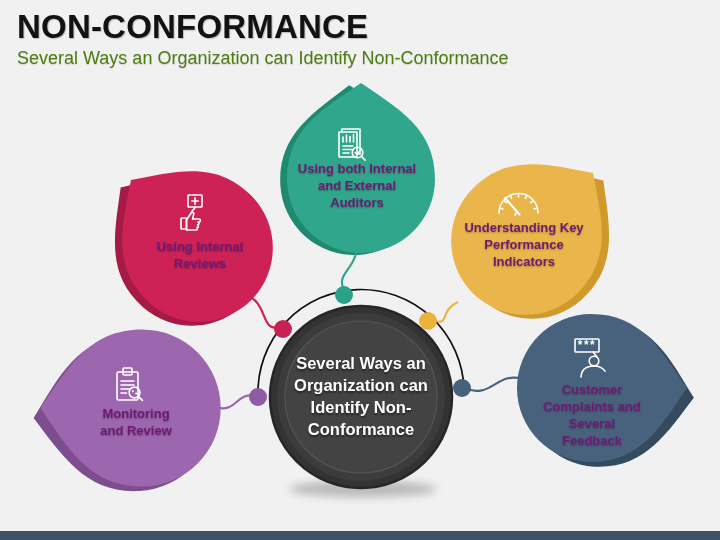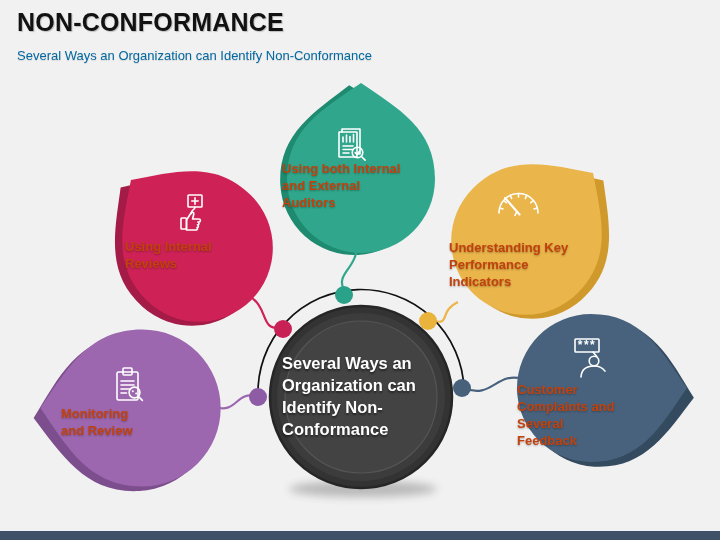--- a/index.html
+++ b/index.html
@@ -3,40 +3,40 @@
 <meta charset="utf-8">
 <style>
   html,body { margin:0; padding:0; background:#e8e8e8; }
   .slide {
     position:relative; width:720px; height:540px; overflow:hidden;
     font-family:"Liberation Sans", sans-serif;
   }
   .slide > svg.diagram { position:absolute; left:0; top:0; }
   .page-title {
     position:absolute; left:17px; top:8px; margin:0;
-    font-size:25px; font-weight:bold; color:#121212; letter-spacing:.2px;
+    font-size:33px; font-weight:bold; color:#121212; letter-spacing:.2px;
     text-shadow:1px 1px 1px rgba(0,0,0,.22);
   }
   .page-subtitle {
     position:absolute; left:17px; top:48px; margin:0;
-    font-size:13px; color:#0369a1; text-shadow:0 1px 1px rgba(0,0,0,.12);
+    font-size:18px; color:#4d7c0f; text-shadow:0 1px 1px rgba(0,0,0,.12);
   }
   .node-label {
-    position:absolute; width:150px; margin-left:-75px; text-align:left;
-    color:#c2410c; font-size:13px; font-weight:bold; line-height:1.3;
+    position:absolute; width:150px; margin-left:-75px; text-align:center;
+    color:#701a75; font-size:13px; font-weight:bold; line-height:1.3;
     white-space:pre-line; text-shadow:0 1px 2px rgba(0,0,0,.3);
   }
   .label-auditors   { left:357px; top:161px; }
   .label-reviews    { left:200px; top:239px; }
-  .label-kpi        { left:524px; top:220px;margin-top:20px; }
+  .label-kpi        { left:524px; top:220px; }
   .label-monitoring { left:136px; top:406px; }
   .label-feedback   { left:592px; top:382px; }
   .center-label {
     position:absolute; left:361px; top:397px; width:158px;
-    transform:translate(-50%,-50%); 
+    transform:translate(-50%,-50%); text-align:center;
     color:#fff; font-size:16.5px; font-weight:bold; line-height:1.33;
     white-space:pre-line; text-shadow:0 2px 2px rgba(0,0,0,.45);
   }
   .icon { position:absolute; }
   .icon .ic { fill:none; stroke:#ffffff; stroke-width:1.6; stroke-linecap:round; stroke-linejoin:round; }
   .icon .needle { stroke-width:2.1; }
   .icon .dotfill { fill:#ffffff; stroke:none; }
   .icon .stars {
     fill:#ffffff; stroke:none; font-family:"Liberation Sans",sans-serif;
     font-size:12px; font-weight:bold; letter-spacing:1.5px;

